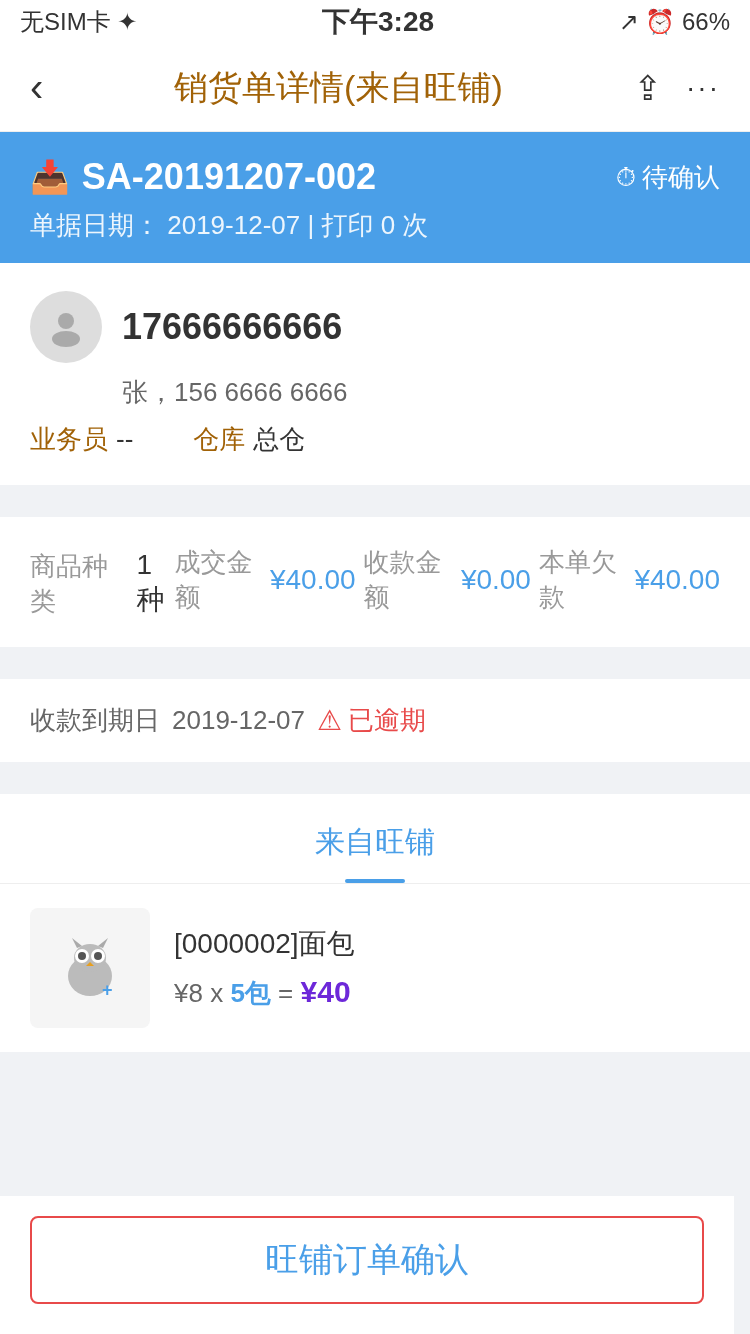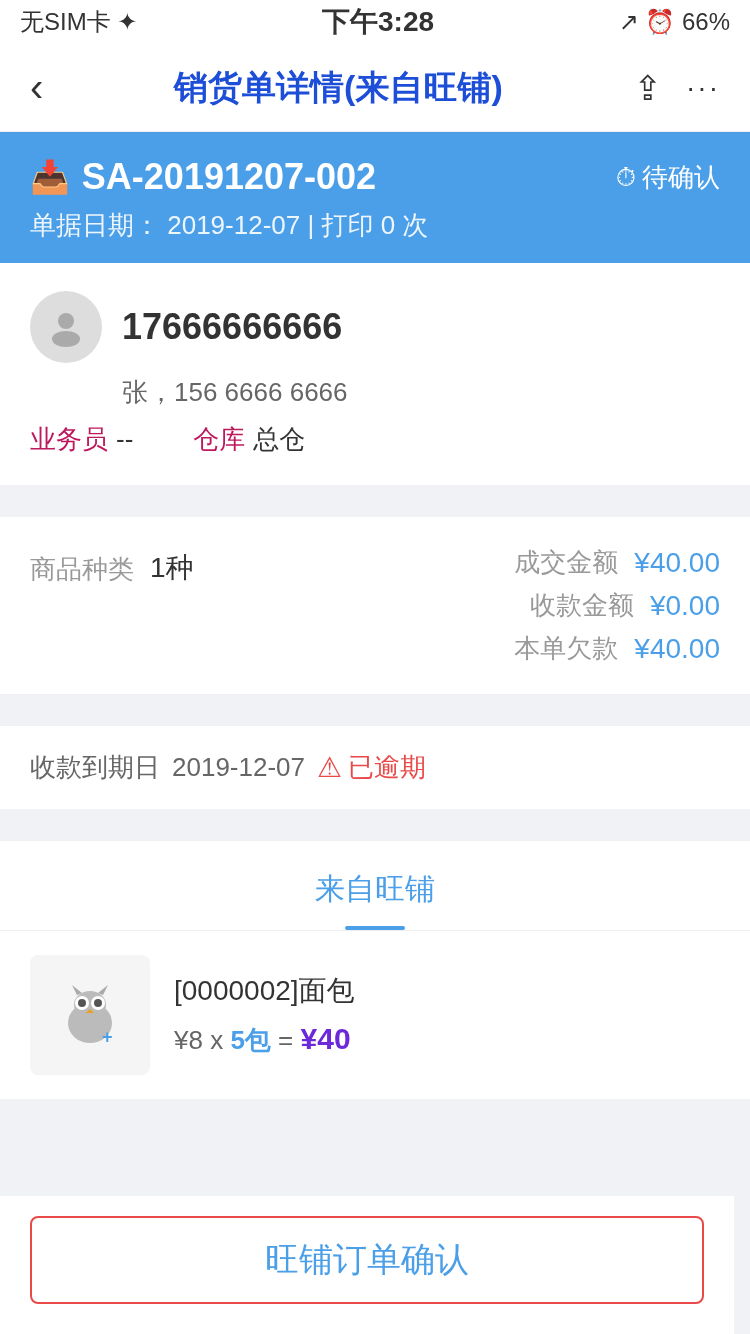--- a/index.html
+++ b/index.html
@@ -35,22 +35,22 @@
       height: 88px;
       background: #fff;
       display: flex;
       align-items: center;
       justify-content: space-between;
       padding: 0 30px;
       border-bottom: 1px solid #eee;
     }
     .nav-title {
       font-size: 34px;
-      font-weight: 700;
-      color: #1d4ed8;
+      font-weight: 400;
+      color: #a16207;
     }
     .nav-back {
       font-size: 40px;
       color: #333;
       cursor: pointer;
     }
     .nav-right {
       display: flex;
       align-items: center;
       gap: 24px;
@@ -129,21 +129,21 @@
       padding-left: 0;
       font-size: 26px;
       color: #666;
     }
     .meta-item {
       display: flex;
       align-items: center;
       gap: 8px;
       margin-right: 60px;
     }
-    .meta-label { color: #be185d; }
+    .meta-label { color: #a16207; }
     .meta-value { color: #333; }
 
     
     .summary-section {
       background: #fff;
       padding: 28px 30px;
       margin-bottom: 16px;
     }
     .summary-row {
       display: flex;
@@ -155,21 +155,21 @@
       align-items: flex-end;
       gap: 16px;
       font-size: 26px;
       color: #666;
       padding-top: 4px;
     }
     .summary-label { color: #999; }
     .summary-count { color: #333; font-size: 28px; }
     .summary-right {
       display: flex;
-      flex-direction: column;
+      flex-direction: row;
       align-items: flex-end;
       gap: 8px;
     }
     .summary-line {
       display: flex;
       align-items: center;
       gap: 16px;
       font-size: 26px;
     }
     .summary-line .label { color: #999; }

